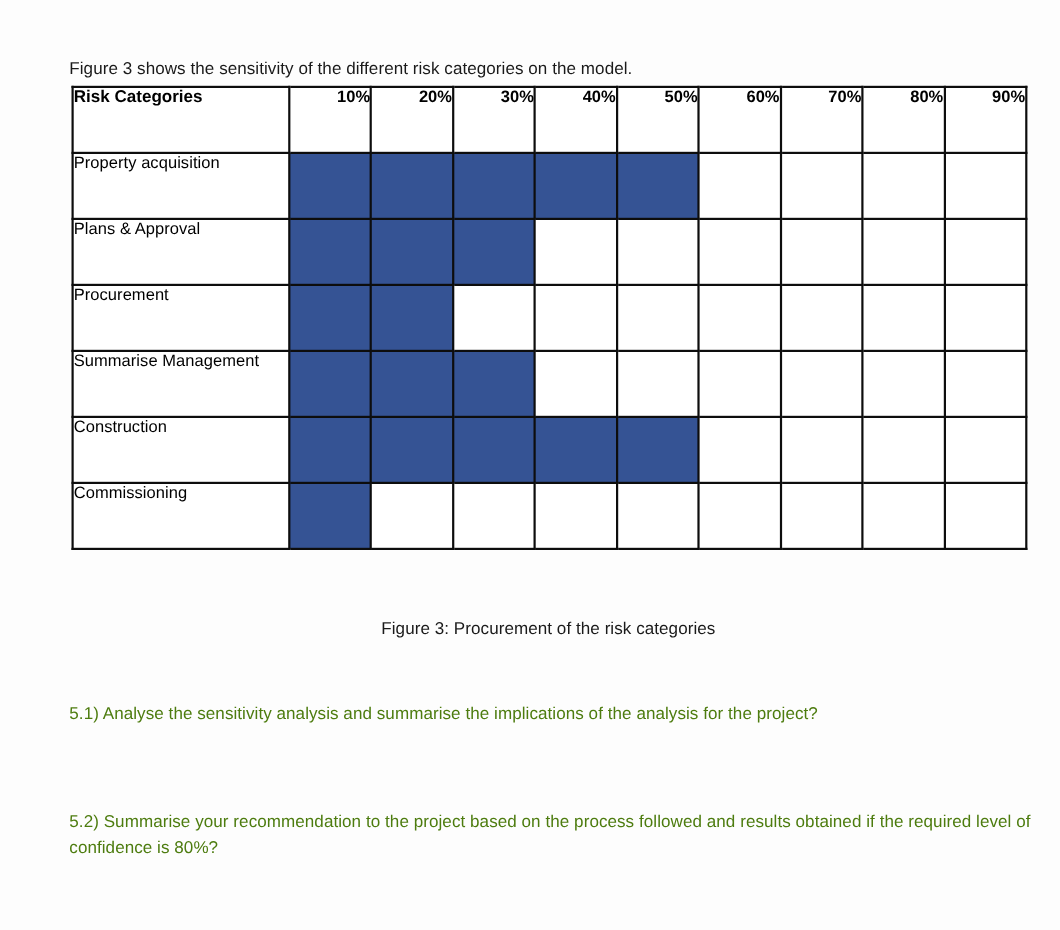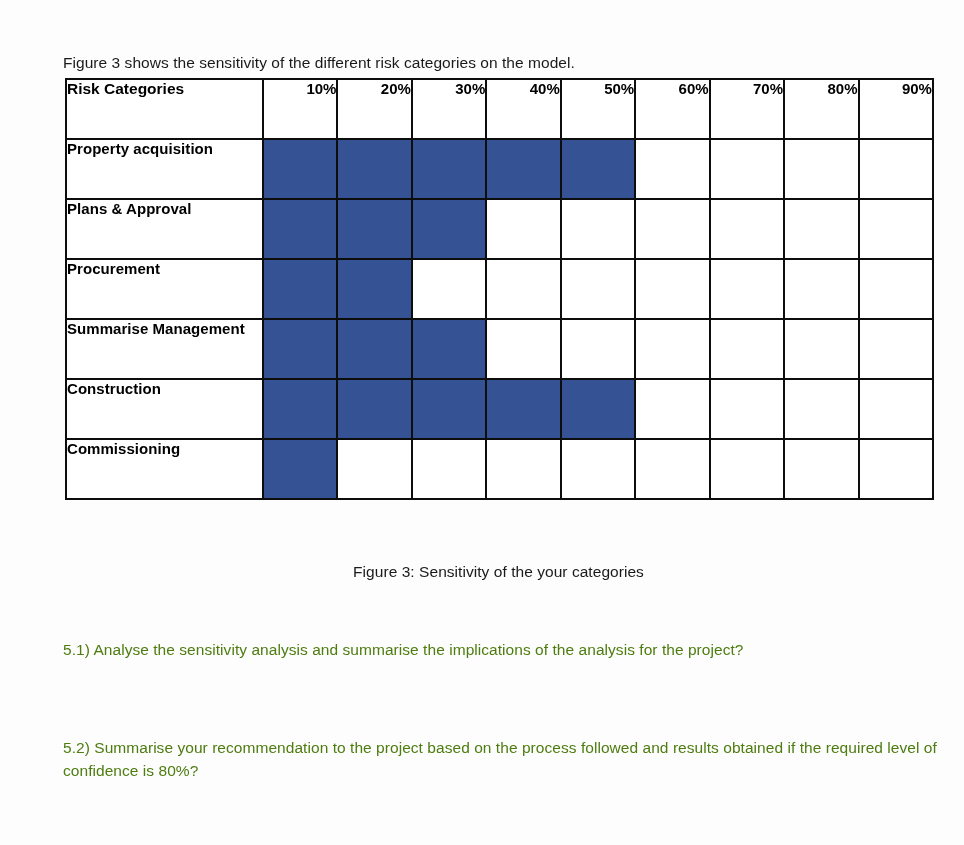--- a/index.html
+++ b/index.html
@@ -82,21 +82,21 @@
     font-size: 15px;
     font-weight: bold;
     text-align: right;
     padding: 9px 9px 0 0;
     white-space: nowrap;
     border-radius: 25px;
   }
 
   .td-cat {
     font-size: 15px;
-    font-weight: bold;
+    font-weight: normal;
     text-align: left;
     padding: 9px 0 0 9px;
     white-space: nowrap;
     letter-spacing: 0.05px;
   }
 
   td.cell {
     padding: 0;
   }
 
@@ -233,19 +233,19 @@
             <td class="cell"></td>
             <td class="cell"></td>
             <td class="cell"></td>
             <td class="cell"></td>
             <td class="cell"></td>
           </tr>
         </tbody>
     </table>
   </div>
 
-  <div class="caption">Figure 3: Sensitivity of the your categories</div>
+  <div class="caption">Figure 3: Procurement of the risk categories</div>
 
   <p class="q q1">5.1) Analyse the sensitivity analysis and summarise the implications of the analysis for the project?</p>
 
   <p class="q q2">5.2) Summarise your recommendation to the project based on the process followed and results obtained if the required level of confidence is 80%?</p>
 
 </div>
 
 </body></html>

